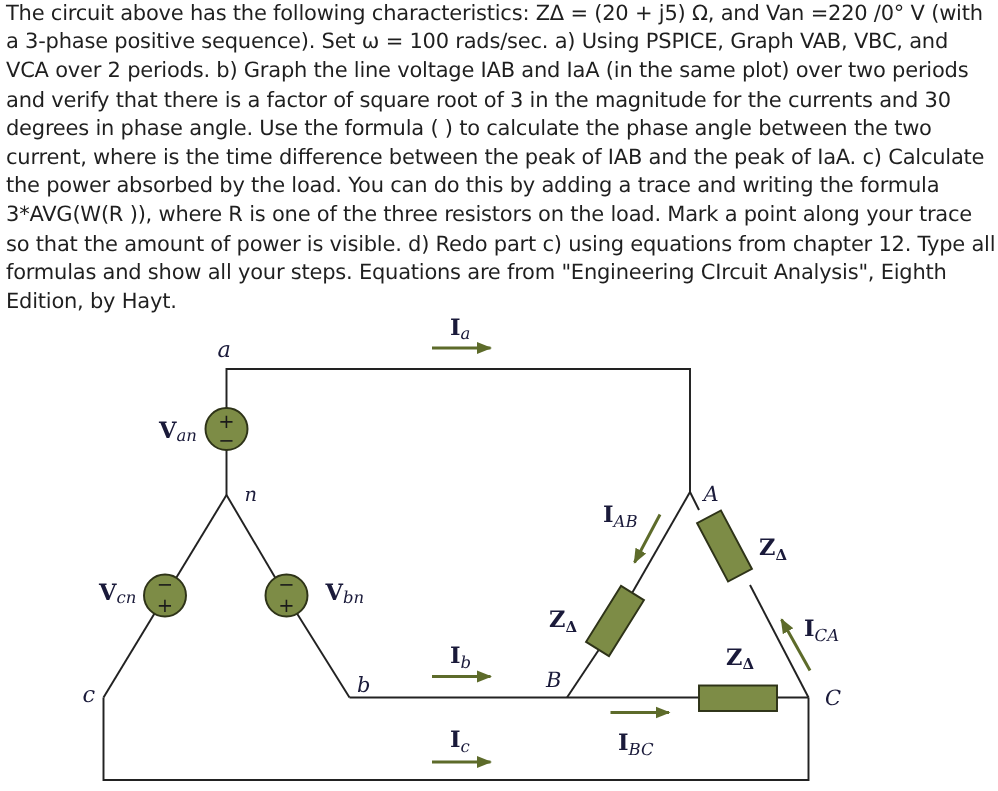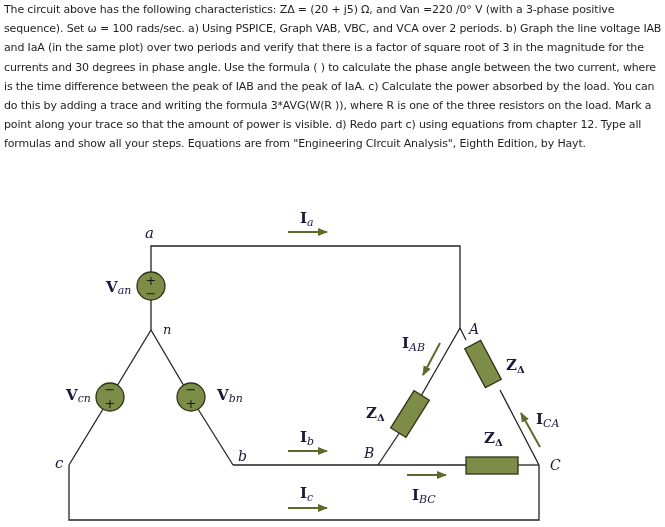--- a/index.html
+++ b/index.html
@@ -1,19 +1,19 @@
 <!DOCTYPE html>
 <html><head>
 <meta charset="utf-8">
 <style>
   html, body { margin:0; padding:0; background:#ffffff; }
   body { width:665px; height:527px; position:relative; overflow:hidden; }
   .problem {
     position:absolute; left:4px; top:0px; width:660px;
-    font-family:"DejaVu Sans", sans-serif; font-size:11px; line-height:19.2px;
+    font-family:"DejaVu Sans", sans-serif; font-size:14px; line-height:19.2px;
     color:#1f1f1f; letter-spacing:-0.15px;
   }
   .problem p { margin:0; }
   svg.circuit { position:absolute; left:0; top:0; }
   .lbl { font-family:"DejaVu Serif", serif; fill:#1a1a3a; }
   .it { font-style:italic; }
   .bold { font-weight:bold; }
 </style>
 </head>
 <body>

